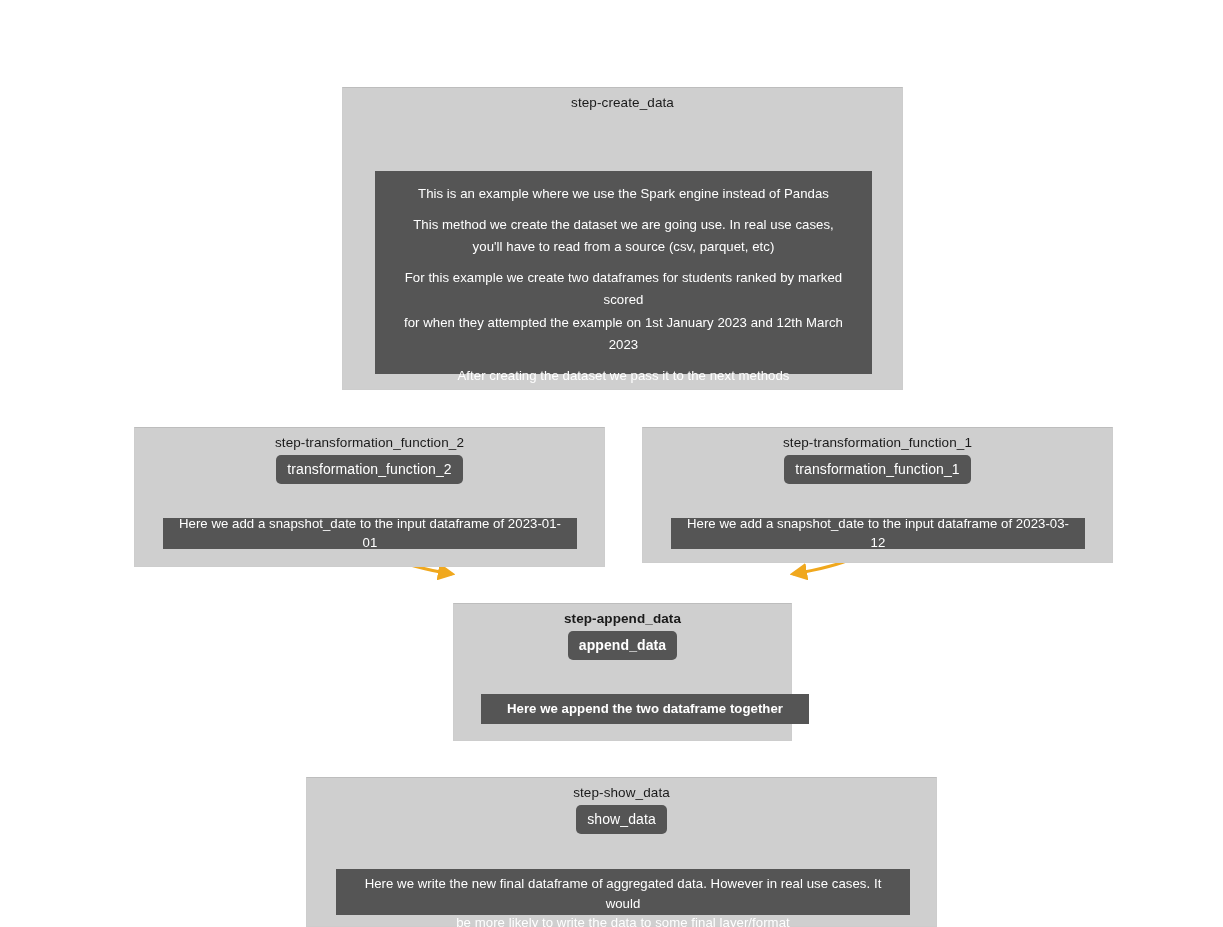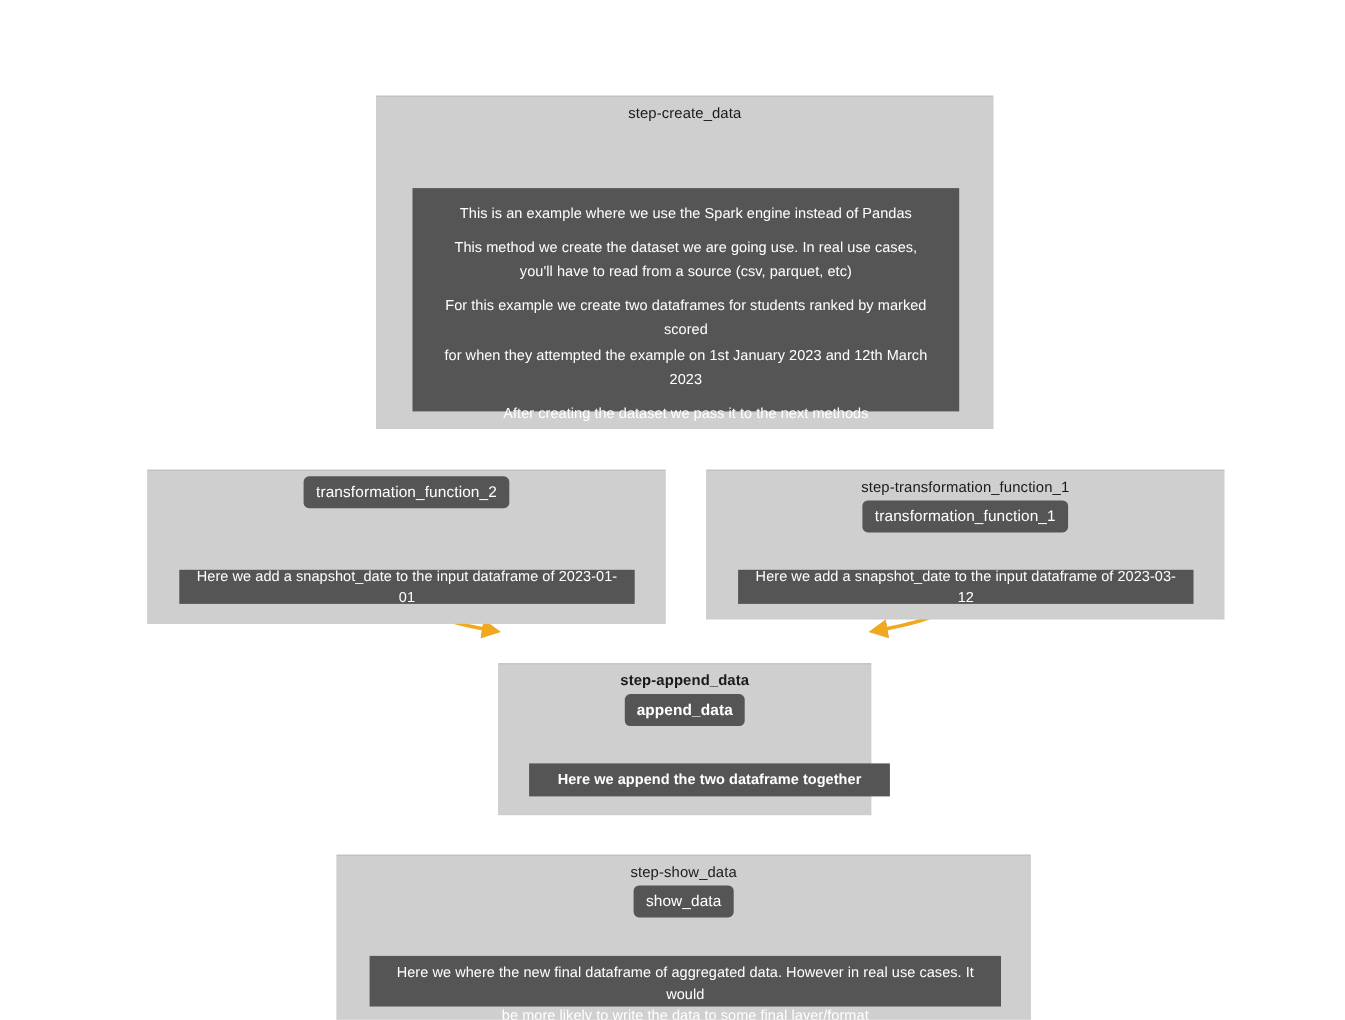--- a/index.html
+++ b/index.html
@@ -116,20 +116,21 @@
       <p>for when they attempted the example on 1st January 2023 and 12th March 2023</p>
       <p class="spacer"></p>
       <p>After creating the dataset we pass it to the next methods</p>
       <p class="spacer"></p>
       <p>- transformation_function_1</p>
       <p>- transformation_function_2</p>
     </div>
   </div>
 
   <div class="node" style="left:134px; top:387px; width:471px; height:140px;">
+    <div class="node-title">step-transformation_function_2</div>
     <div class="pill-row">
       <div class="pill">transformation_function_2</div>
     </div>
     <div class="desc" style="left:28px; top:90px; width:414px; height:31px; display:flex; align-items:center; justify-content:center;">
       <span>Here we add a snapshot_date to the input dataframe of 2023-01-01</span>
     </div>
   </div>
 
   <div class="node" style="left:642px; top:387px; width:471px; height:136px;">
     <div class="node-title">step-transformation_function_1</div>
@@ -150,18 +151,18 @@
       <span>Here we append the two dataframe together</span>
     </div>
   </div>
 
   <div class="node" style="left:306px; top:737px; width:631px; height:150px;">
     <div class="node-title">step-show_data</div>
     <div class="pill-row">
       <div class="pill">show_data</div>
     </div>
     <div class="desc" style="left:29px; top:91px; width:574px; height:46px; padding-top:5px;">
-      <p>Here we where the new final dataframe of aggregated data. However in real use cases. It would</p>
+      <p>Here we write the new final dataframe of aggregated data. However in real use cases. It would</p>
       <p>be more likely to write the data to some final layer/format</p>
     </div>
   </div>
 
 </div>
 
 </body></html>

